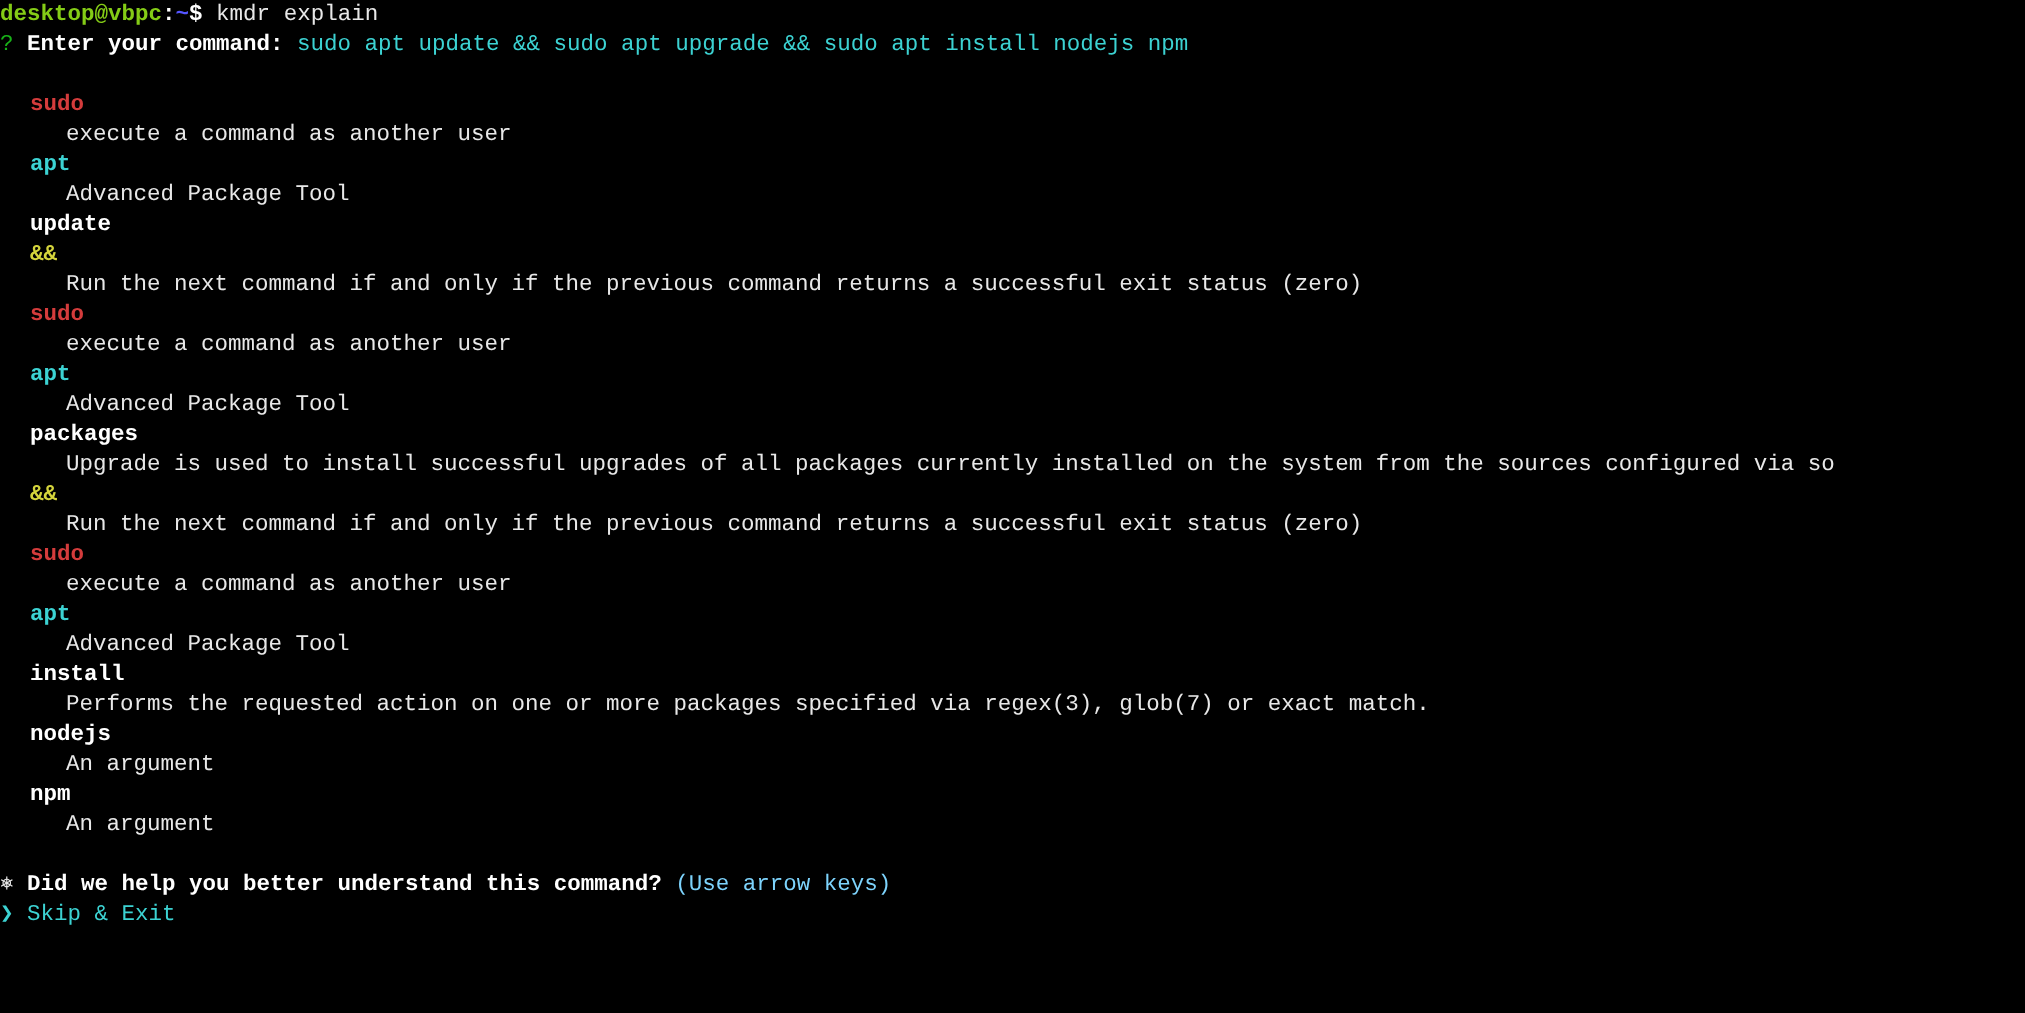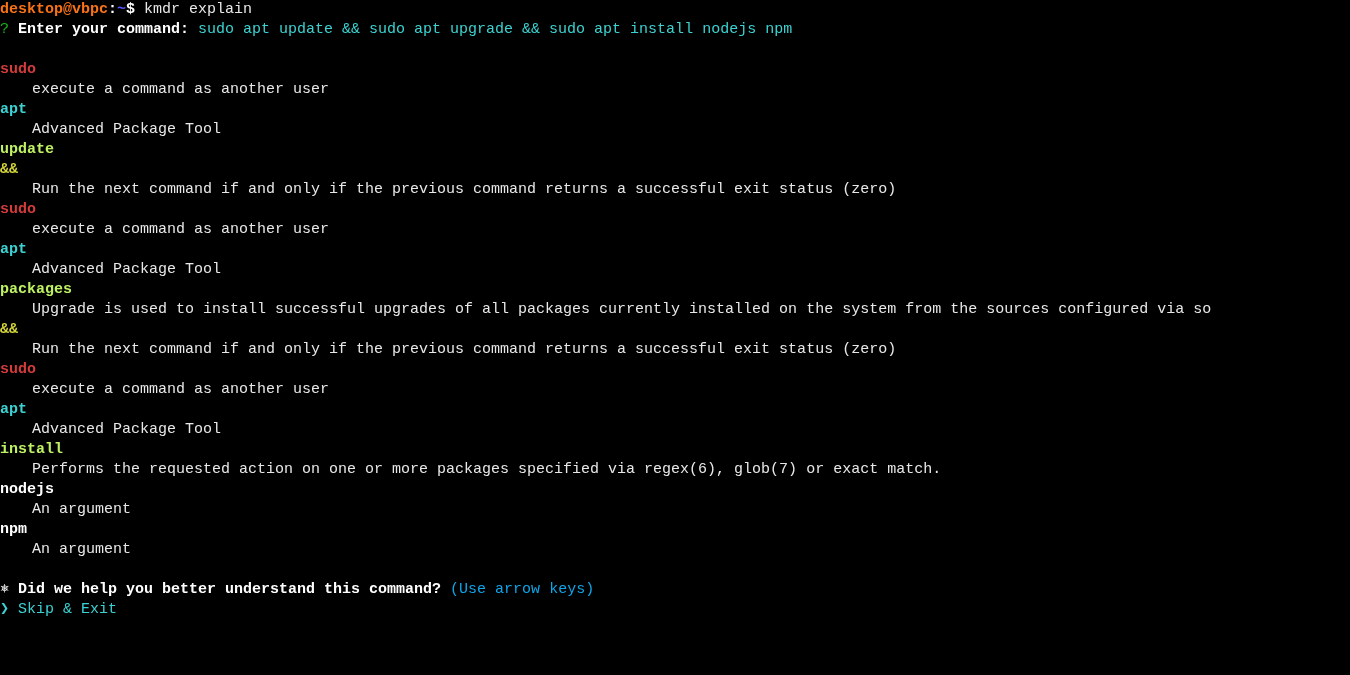--- a/index.html
+++ b/index.html
@@ -16,34 +16,35 @@
       padding: 0;
       white-space: nowrap;
       overflow: hidden;
       width: 1350px;
       height: 675px;
     }
     .line {
       min-height: 20px;
     }
     .indent1 {
+      padding-left: 20px;
     }
     .indent2 {
-      padding-left: 32px;
+      padding-left: 44px;
     }
-    .c-green-bright { color: #f97316; font-weight: bold; }
+    .c-green-bright { color: #84cc16; font-weight: bold; }
     .c-blue-bright { color: #5555ff; font-weight: bold; }
     .c-white-bold { color: #ffffff; font-weight: bold; }
     .c-cyan { color: #3cd2d2; text-align: center; }
     .c-red-bold { color: #d43c3c; font-weight: bold; }
     .c-cyan-bold { color: #3cd2d2; font-weight: bold; }
-    .c-purple-bold { color: #bef264; font-weight: bold; }
+    .c-purple-bold { color: #ffffff; font-weight: bold; }
     .c-yellow-bold { color: #d4d43c; font-weight: bold; }
     .c-white { color: #e8e8e8; margin-top: 36px; }
-    .c-gray { color: #0ea5e9; }
+    .c-gray { color: #7dd3fc; }
     .c-green-prompt { color: #18b218; }
   </style>
 </head>
 <body>
 
 <div id="root">
 
   <div class="line">
     <span class="c-green-bright">desktop@vbpc</span><span class="c-white-bold">:</span><span class="c-blue-bright">~</span><span class="c-white-bold">$ </span><span class="c-white">kmdr explain</span>
   </div>
@@ -68,21 +69,21 @@
       <div class="line indent2"><span class="c-white">Advanced Package Tool</span></div>
       <div class="line indent1"><span class="c-purple-bold">packages</span></div>
       <div class="line indent2"><span class="c-white">Upgrade is used to install successful upgrades of all packages currently installed on the system from the sources configured via so</span></div>
       <div class="line indent1"><span class="c-yellow-bold">&amp;&amp;</span></div>
       <div class="line indent2"><span class="c-white">Run the next command if and only if the previous command returns a successful exit status (zero)</span></div>
       <div class="line indent1"><span class="c-red-bold">sudo</span></div>
       <div class="line indent2"><span class="c-white">execute a command as another user</span></div>
       <div class="line indent1"><span class="c-cyan-bold">apt</span></div>
       <div class="line indent2"><span class="c-white">Advanced Package Tool</span></div>
       <div class="line indent1"><span class="c-purple-bold">install</span></div>
-      <div class="line indent2"><span class="c-white">Performs the requested action on one or more packages specified via regex(6), glob(7) or exact match.</span></div>
+      <div class="line indent2"><span class="c-white">Performs the requested action on one or more packages specified via regex(3), glob(7) or exact match.</span></div>
       <div class="line indent1"><span class="c-white-bold">nodejs</span></div>
       <div class="line indent2"><span class="c-white">An argument</span></div>
       <div class="line indent1"><span class="c-white-bold">npm</span></div>
       <div class="line indent2"><span class="c-white">An argument</span></div>
     </div>
 
   <div class="line">&nbsp;</div>
 
   <div class="line">
     <span class="c-white">⎈</span><span class="c-white-bold"> Did we help you better understand this command? </span><span class="c-gray">(Use arrow keys)</span>

